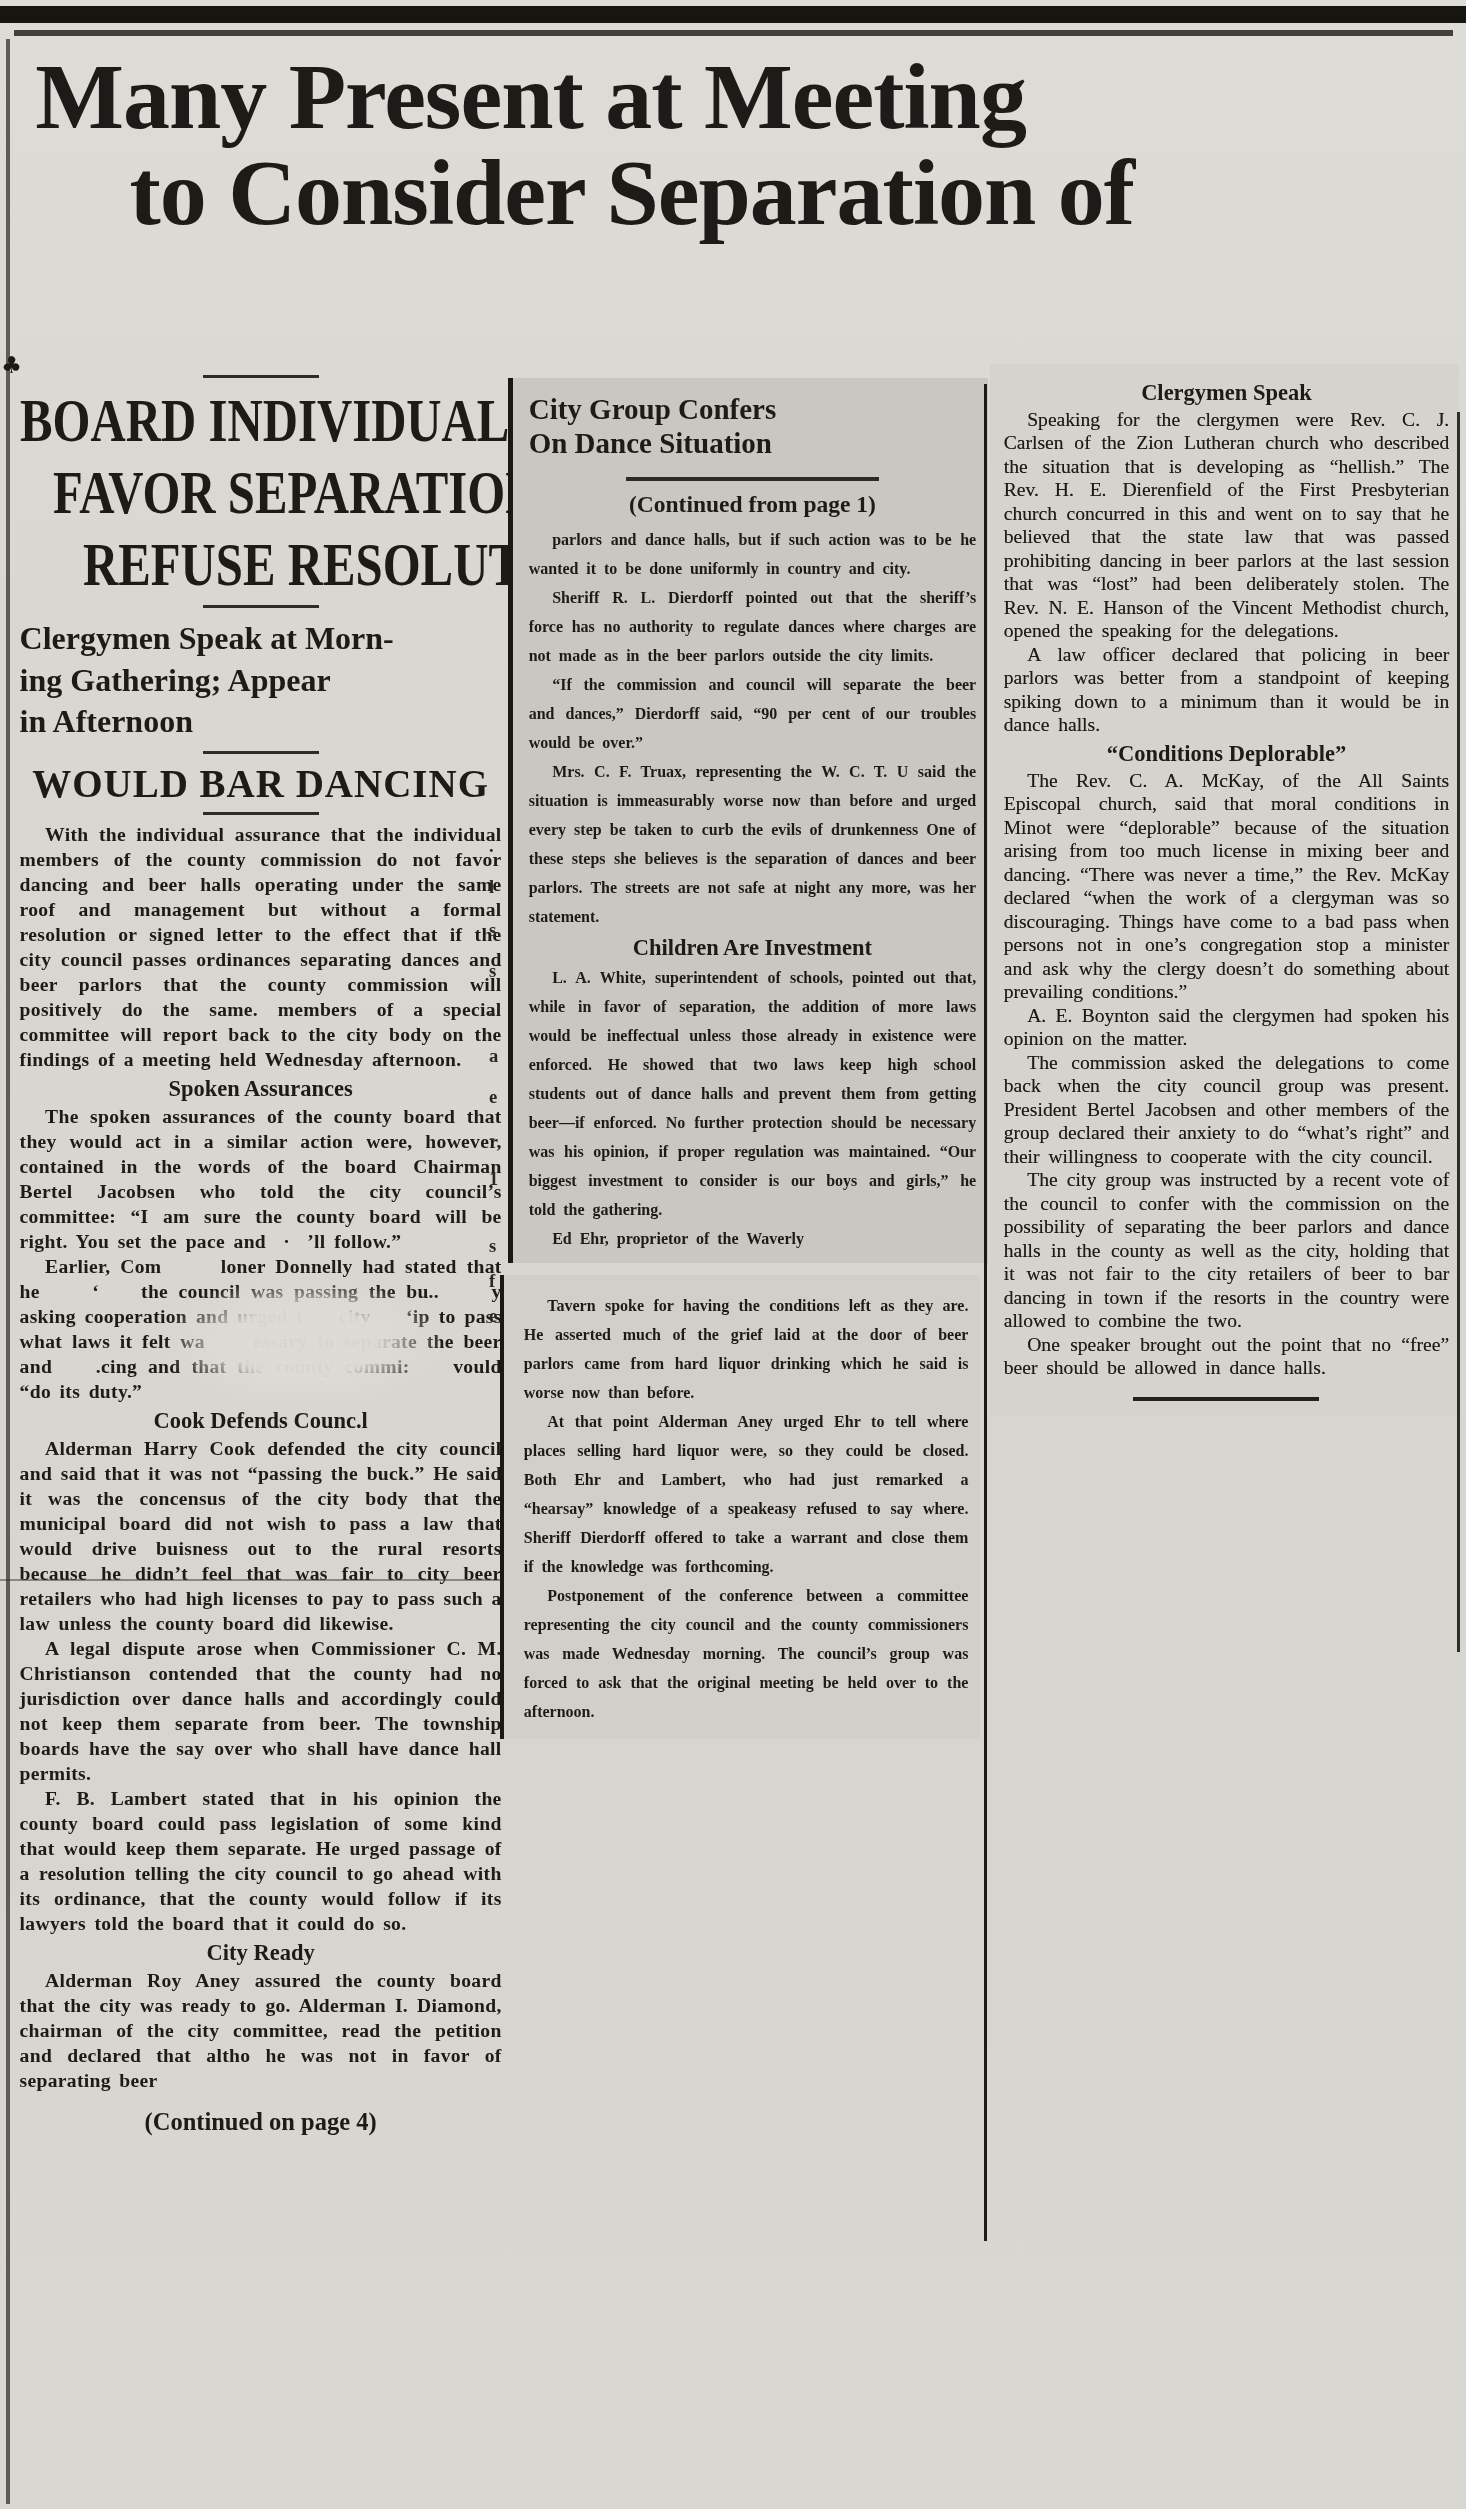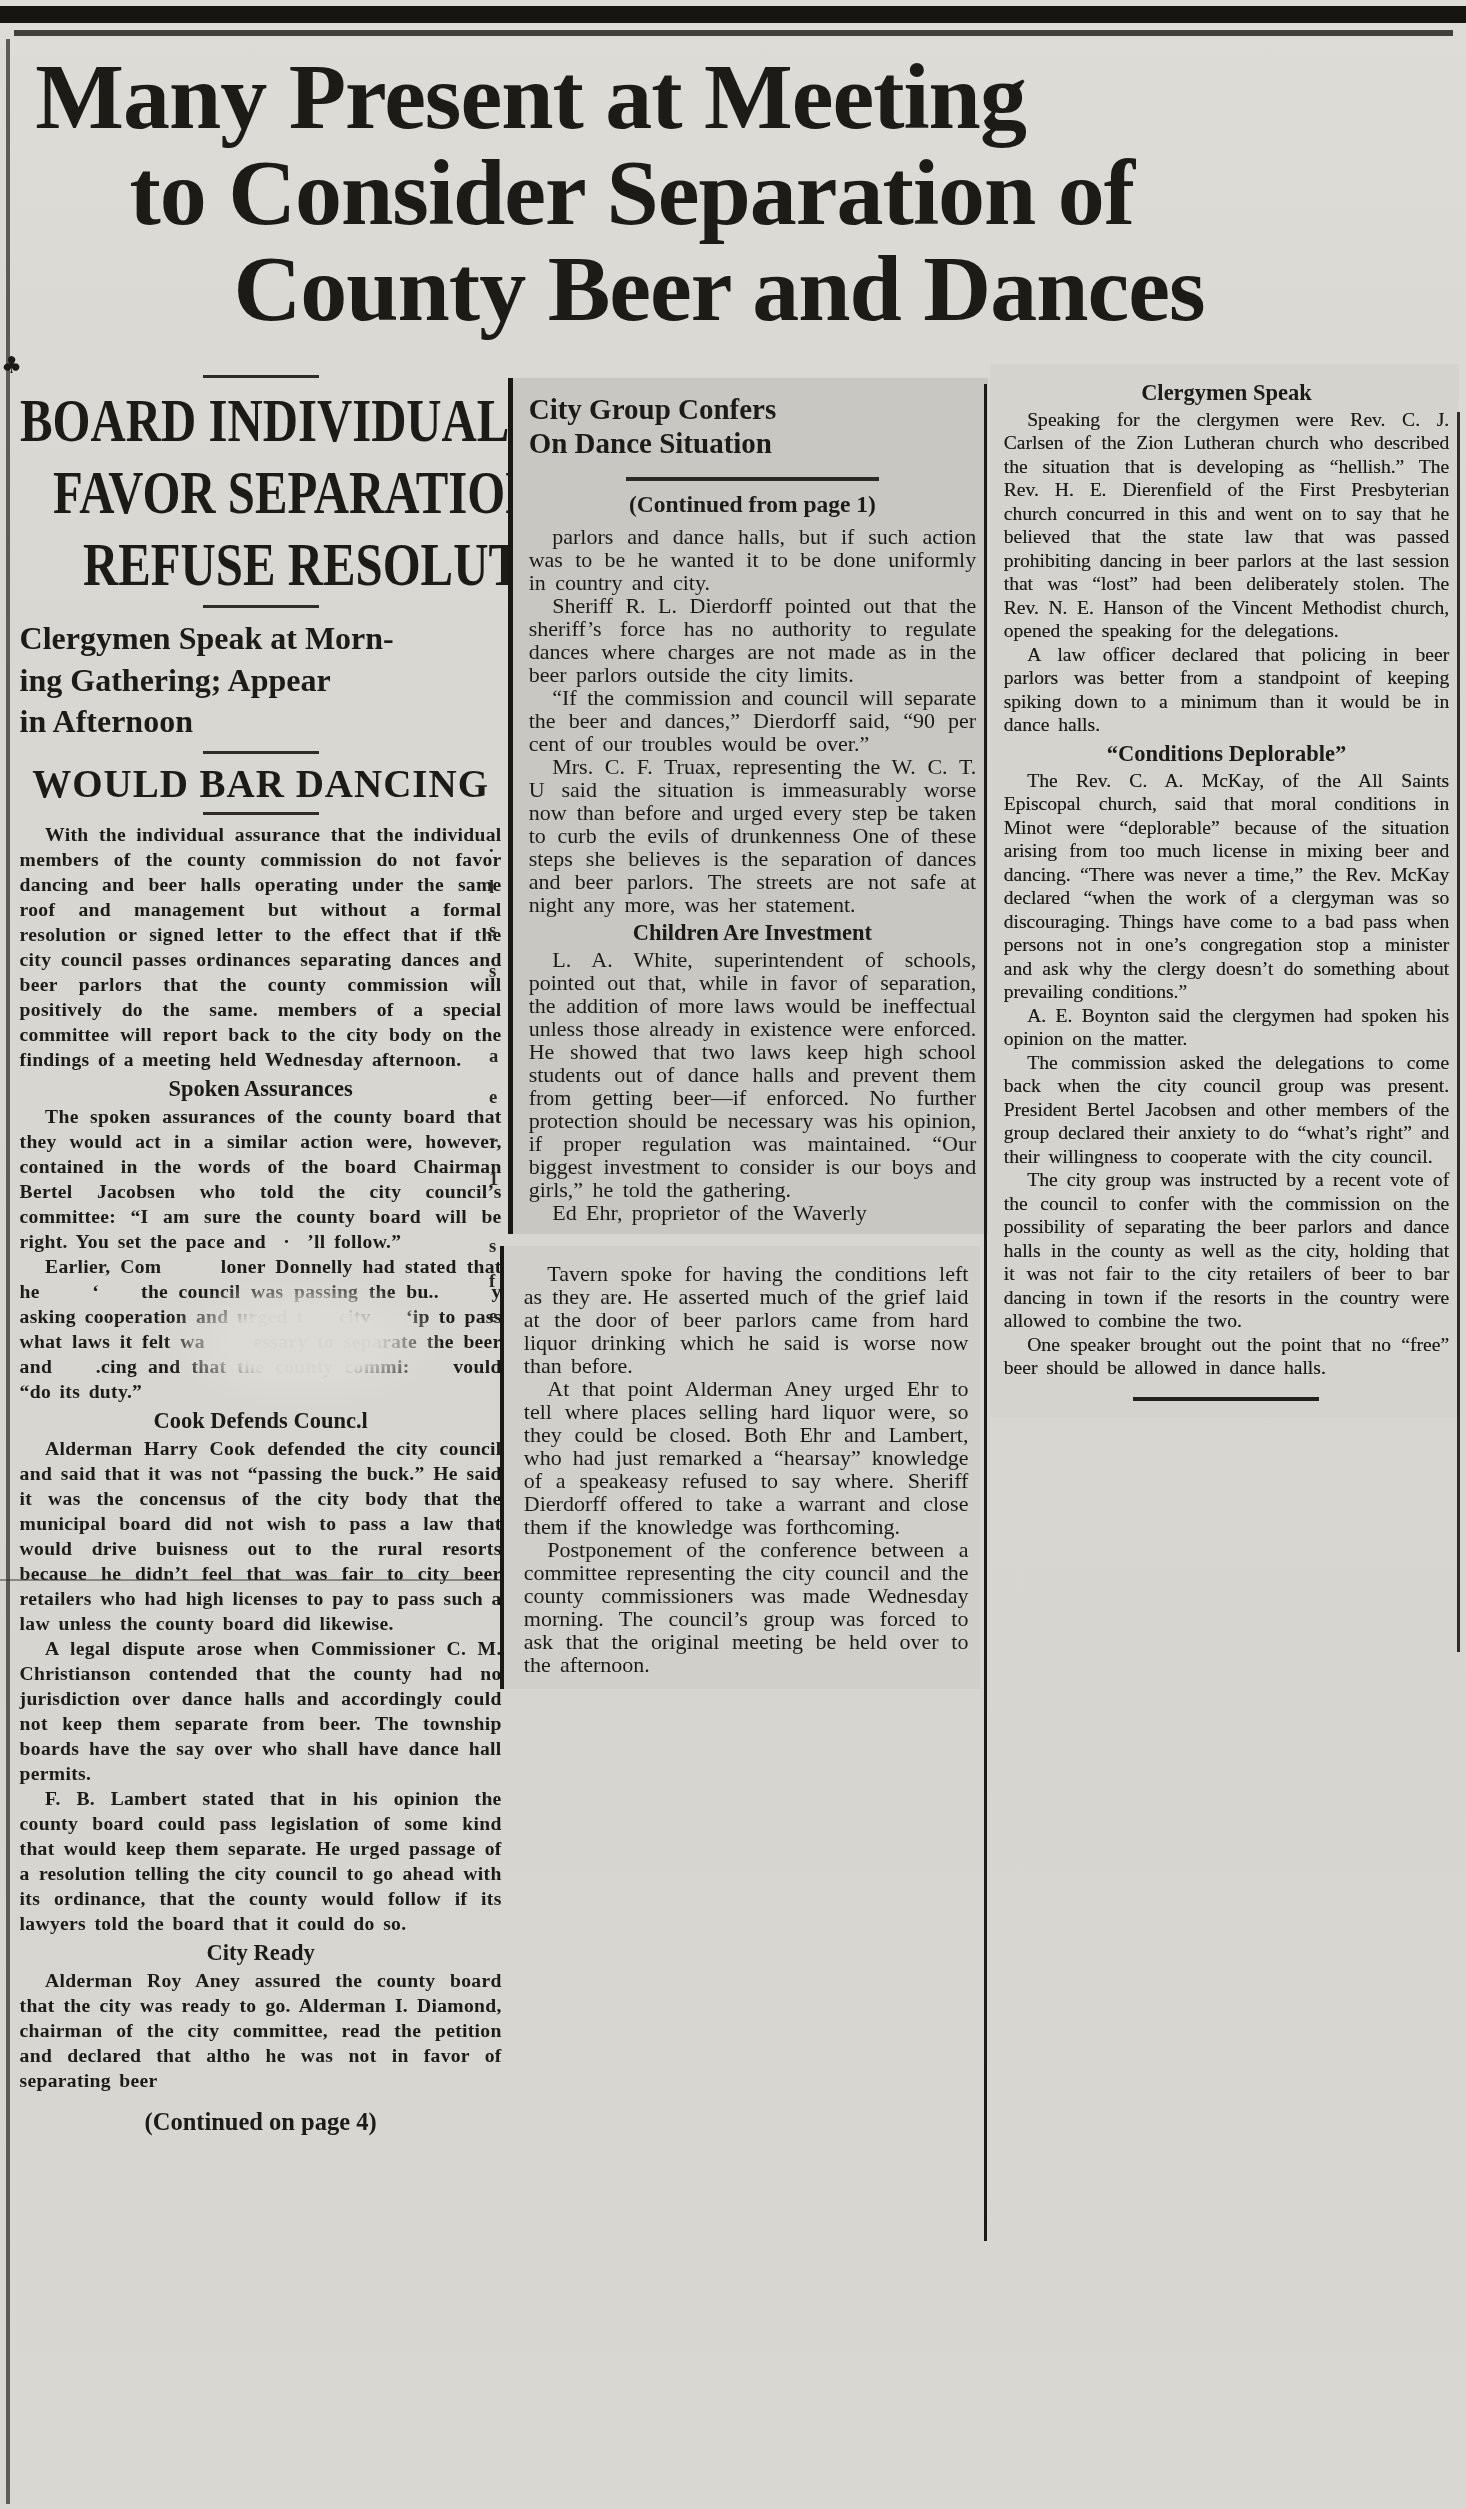--- a/index.html
+++ b/index.html
@@ -39,21 +39,21 @@
   .smudge { position:absolute; left:147px; top:25.5px; width:274px; height:127px;
     background:radial-gradient(ellipse at center, rgba(221,219,214,.97) 38%, rgba(221,219,214,0) 74%); }
   .flaw { position:absolute; left:-19.6px; top:143px; width:521px; height:2px; background:rgba(43,39,34,.45); }
 
   
   .col-mid { position:absolute; left:508px; top:378px; width:480px; }
   .box1 { background:#c8c7c2; border-left:5.9px solid #1a1814; padding:13.7px 11.8px 9.8px 15.7px; }
   .mid-h { font-weight:bold; font-size:29px; line-height:1.2; }
   .mid-rule { width:253px; height:3.9px; background:#2c2a25; margin:15.7px auto 9.8px; }
   .cont-from { text-align:center; font-weight:bold; font-size:23.5px; margin-bottom:7.8px; }
-  .body-m p { text-align:justify; font-weight:normal; font-size:22px; line-height:23px; text-indent:23.5px; word-spacing:3.9px; }
+  .body-m p { text-align:justify; font-weight:bold; font-size:16px; line-height:29px; text-indent:23.5px; word-spacing:3.9px; }
   .box2 { background:#d1cfca; border-left:4.9px solid #1a1814; margin-left:-7.8px; margin-top:11.8px; padding:15.7px 11.8px 13.7px 19.6px; width:480px; }
 
   
   .col-right { position:absolute; left:990px; top:364px; width:469px; background:#d5d3ce; padding:11.8px 9.8px 15.7px 13.7px; }
   .body-r p { text-align:justify; font-size:19.6px; line-height:23.5px; text-indent:23.5px; word-spacing:3.9px; text-shadow:0 0 0.6px rgba(22,19,16,.55); }
   .end-rule { width:186px; height:3.9px; background:#23211d; margin:17.6px auto 0; }
 
   .vrule-mr { position:absolute; left:984px; top:384px; width:2.9px; height:1857px; background:#1d1b17; }
   .vrule-far { position:absolute; left:1457px; top:412px; width:2.9px; height:1240px; background:#1d1b17; opacity:.9; }
 
@@ -72,21 +72,20 @@
 <div class="page">
 
   <div class="bar-top"></div>
   <div class="bar-sub"></div>
   <div class="edge-line"></div>
   <div class="ornament">♣</div>
 
   <div class="masthead">
     <div class="m0">Many Present at Meeting</div>
     <div class="m1">to Consider Separation of</div>
-    <div class="m2">County Beer and Dances</div>
   </div>
 
   <div class="col-left">
     <div class="dash"></div>
     <div class="lh">
       <div><span class="l">BOARD INDIVIDUALS</span></div>
       <div class="i1"><span class="l">FAVOR SEPARATION;</span></div>
       <div class="i2"><span class="l">REFUSE RESOLUTION</span></div>
     </div>
     <div class="dash"></div>

